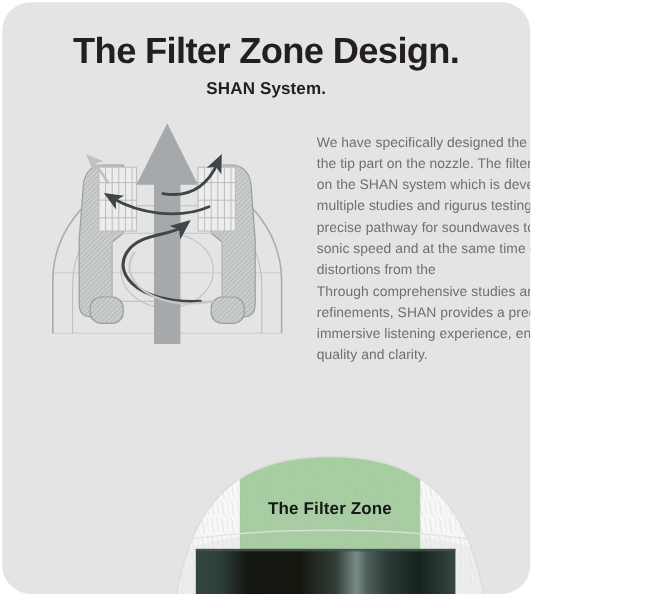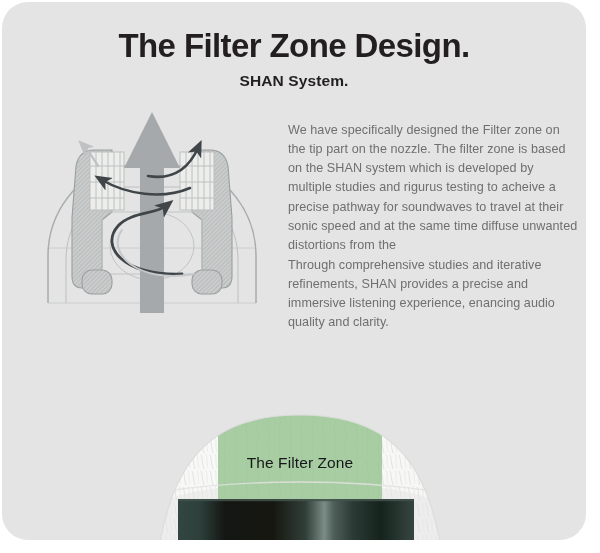--- a/index.html
+++ b/index.html
@@ -11,21 +11,21 @@
     width: 600px;
     height: 553px;
     font-family: "Liberation Sans", sans-serif;
     overflow: hidden;
   }
 
   #card {
     position: absolute;
     left: 2px;
     top: 2px;
-    width: 584px;
+    width: 480px;
     height: 538px;
     background: #e3e4e3;
     border-radius: 26px;
     overflow: hidden;
   }
 
   
   #header {
     position: absolute;
     left: 0;
@@ -86,21 +86,21 @@
     height: 136px;
   }
   #photo svg { display: block; }
   #filter-zone-caption {
     position: absolute;
     left: 0;
     top: 452px;
     width: 596px;
     text-align: center;
     font-size: 15.5px;
-    font-weight: normal;
+    font-weight: bold;
     color: #16181a;
     letter-spacing: 0.1px;
     pointer-events: none;
   }
 </style>
 </head>
 <body>
 
 <div id="card">
 

